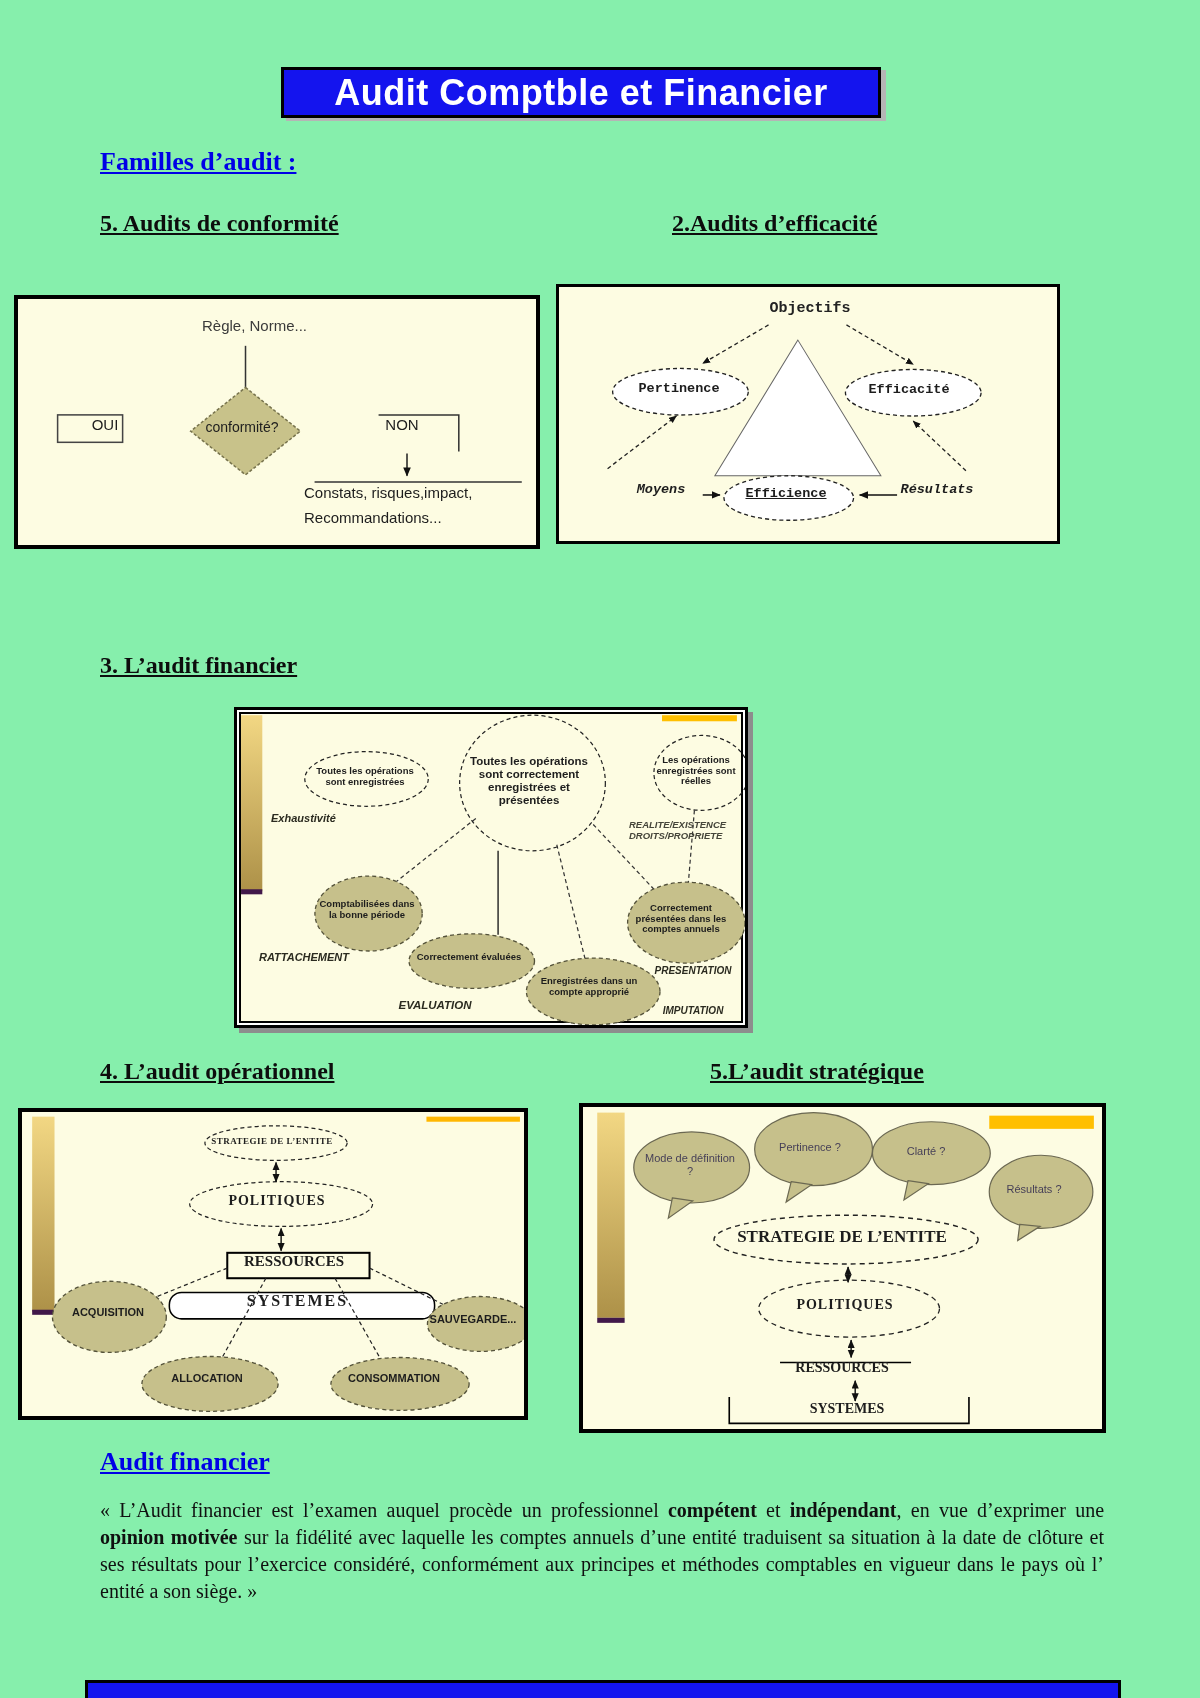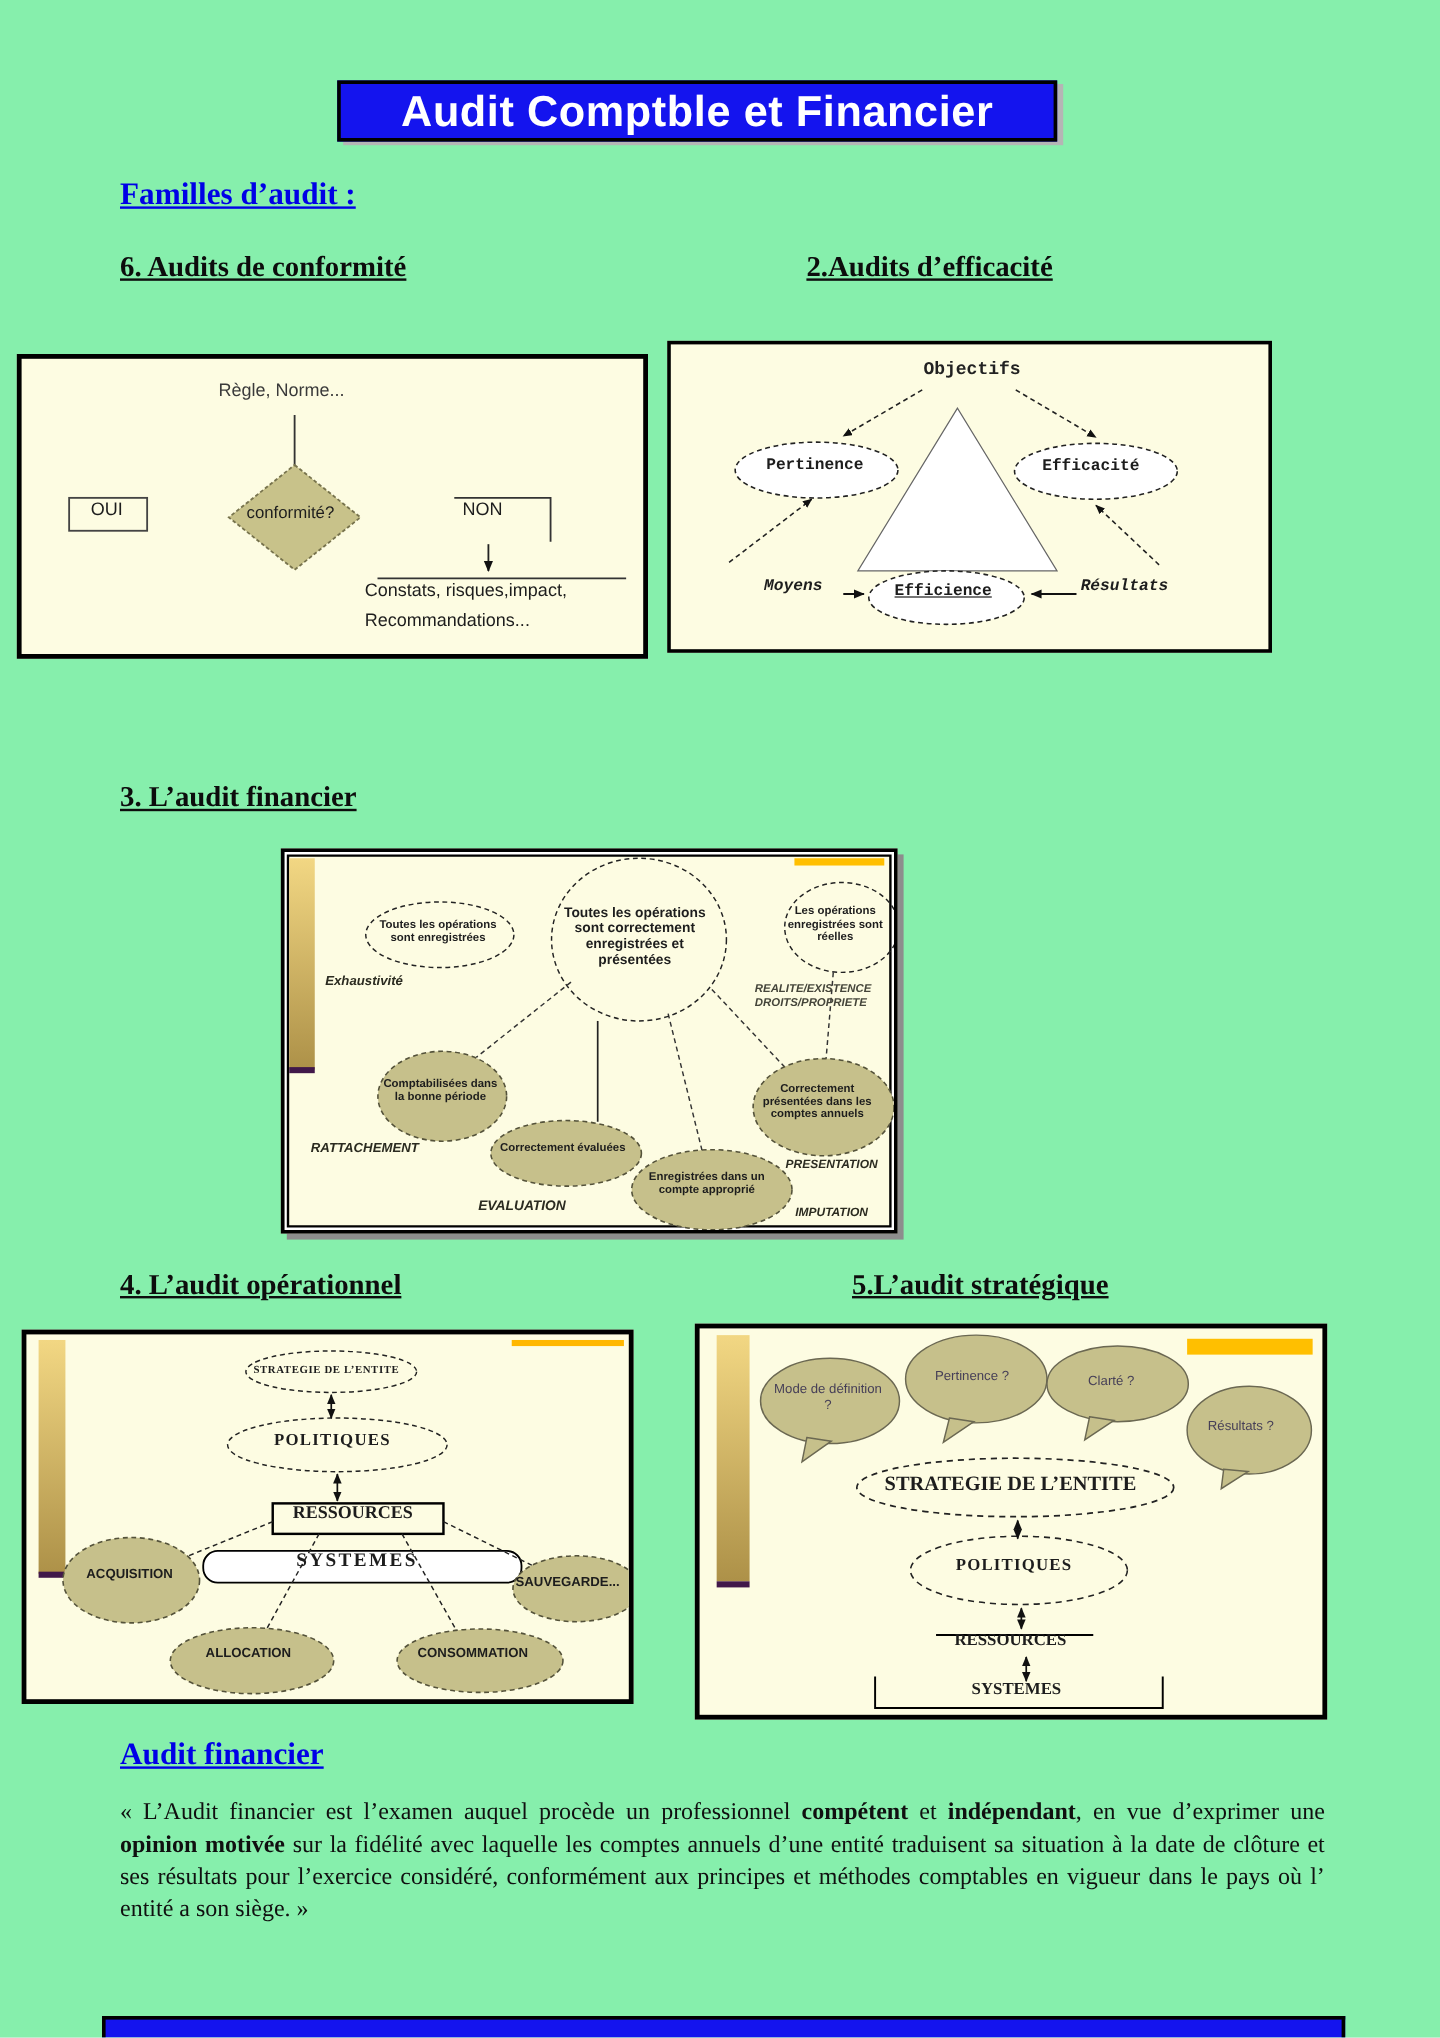--- a/index.html
+++ b/index.html
@@ -27,41 +27,41 @@
 </head>
 <body>
 
 <div class="page">
 
   <div class="banner">
     <span>Audit Comptble et Financier</span>
   </div>
 
   <div class="hblue" style="left:100px;top:147px;">Familles d’audit :</div>
-  <div class="hsec" style="left:100px;top:210px;">6. Audits de conformité</div>
+  <div class="hsec" style="left:100px;top:210px;">5. Audits de conformité</div>
   <div class="hsec" style="left:672px;top:210px;">2.Audits d’efficacité</div>
 
   <div class="diag" style="left:14px;top:295px;width:518px;height:246px;">
     <svg class="layer" viewBox="0 0 510 238">
       <line x1="224" y1="44" x2="224" y2="85" stroke="#333" stroke-width="1.5"></line>
       <polygon points="224,85 278,128 224,171 170,128" fill="#C8C28A" stroke="#77734d" stroke-width="1.5" stroke-dasharray="3,2"></polygon>
       <rect x="39" y="112" width="64" height="27" fill="#FDFCE2" stroke="#444" stroke-width="1.5"></rect>
       <path d="M355,112 H434 V148" fill="none" stroke="#333" stroke-width="1.5"></path>
       <g>
         <line x1="383" y1="150" x2="383" y2="172" stroke="#222" stroke-width="1.5" marker-end="url(#d1e)"></line>
       </g>
       <line x1="292" y1="178" x2="496" y2="178" stroke="#333" stroke-width="1.5"></line>
       <defs>
         <marker id="d1e" markerWidth="8" markerHeight="8" refX="5.5" refY="2.5" orient="auto">
             <path d="M0,0L6,2.5L0,5Z" fill="#111"></path>
           </marker>
       </defs>
     </svg>
-    <div class="txt lft" style="left:164px;top:17px;width:140px;height:20px;font-size:15px;color:#3a3a3a;">Règle, Norme...</div>
-    <div class="txt" style="left:39px;top:112px;width:64px;height:27px;font-size:15px;">OUI</div>
+    <div class="txt lft" style="left:184px;top:17px;width:140px;height:20px;font-size:15px;color:#3a3a3a;">Règle, Norme...</div>
+    <div class="txt" style="left:39px;top:112px;width:64px;height:27px;font-size:15px;padding-left:16px;">OUI</div>
     <div class="txt" style="left:170px;top:114px;width:108px;height:28px;font-size:14px;">conformité?</div>
     <div class="txt" style="left:357px;top:114px;width:54px;height:24px;font-size:15px;">NON</div>
     <div class="txt lft" style="left:286px;top:184px;width:210px;height:20px;font-size:15px;">Constats, risques,impact,</div>
     <div class="txt lft" style="left:286px;top:209px;width:210px;height:20px;font-size:15px;">Recommandations...</div>
   </div>
 
   <div class="diag" style="left:556px;top:284px;width:498px;height:254px;border-width:3px;">
     <svg class="layer" viewBox="0 0 492 248">
       <defs>
         <marker id="d2e" markerWidth="8" markerHeight="8" refX="5.5" refY="2.5" orient="auto">

